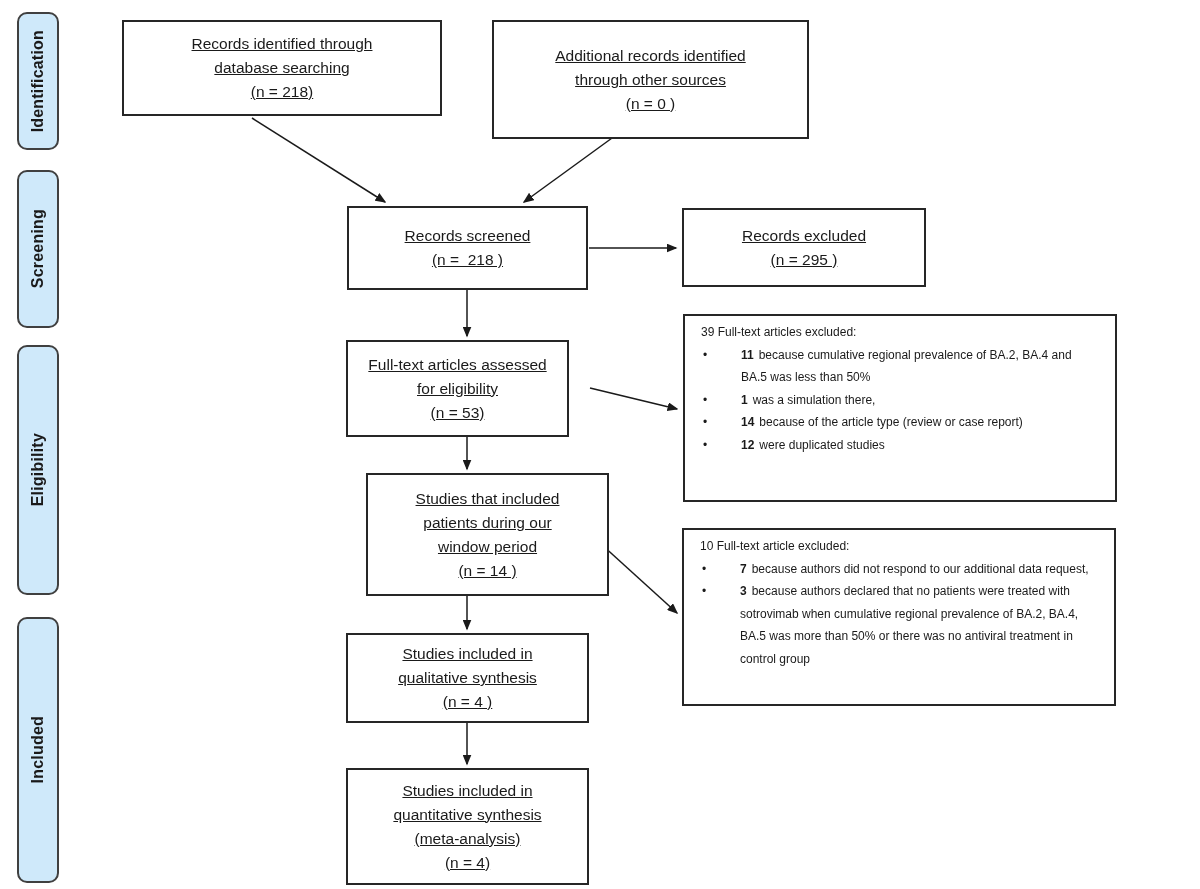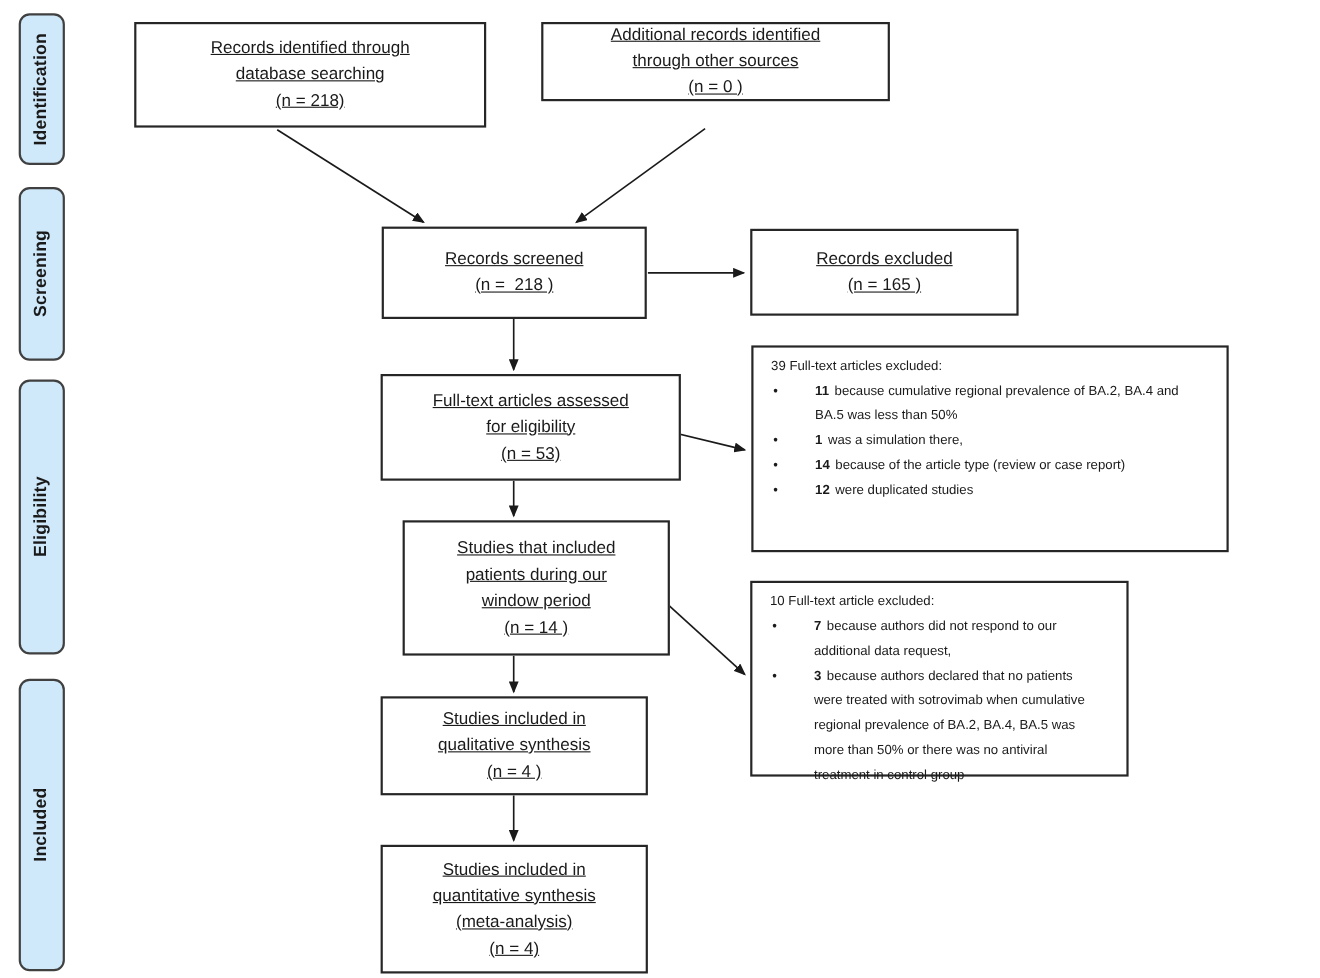--- a/index.html
+++ b/index.html
@@ -112,34 +112,34 @@
   </div>
   <div class="stage" style="top:617px;height:266px;">
     <span>Included</span>
   </div>
 
   <div class="fbox" style="left:122px;top:20px;width:320px;height:96px;">
     <div class="btext">Records identified through
 database searching
 (n = 218)</div>
   </div>
-  <div class="fbox" style="left:492px;top:20px;width:317px;height:72px;">
+  <div class="fbox" style="left:492px;top:20px;width:317px;height:119px;">
     <div class="btext">Additional records identified
 through other sources
 (n = 0 )</div>
   </div>
   <div class="fbox" style="left:347px;top:206px;width:241px;height:84px;">
     <div class="btext">Records screened
 (n =  218 )</div>
   </div>
   <div class="fbox" style="left:682px;top:208px;width:244px;height:79px;">
     <div class="btext">Records excluded
-(n = 165 )</div>
+(n = 295 )</div>
   </div>
-  <div class="fbox" style="left:346px;top:340px;width:273px;height:97px;">
+  <div class="fbox" style="left:346px;top:340px;width:223px;height:97px;">
     <div class="btext">Full-text articles assessed
 for eligibility
 (n = 53)</div>
   </div>
   <div class="fbox" style="left:366px;top:473px;width:243px;height:123px;">
     <div class="btext">Studies that included
 patients during our
 window period
 (n = 14 )</div>
   </div>
@@ -168,21 +168,21 @@
     <div class="bullet">
       <span class="bmark">•</span>
       <div class="bcontent"><b>14</b><span>because of the article type (review or case report)</span></div>
     </div>
     <div class="bullet">
       <span class="bmark">•</span>
       <div class="bcontent"><b>12</b><span>were duplicated studies</span></div>
     </div>
   </div>
 
-  <div class="ebox" style="left:682px;top:528px;width:344px;height:178px;">
+  <div class="ebox" style="left:682px;top:528px;width:434px;height:178px;">
     <div class="etitle">10 Full-text article excluded:</div>
     <div class="bullet">
       <span class="bmark">•</span>
       <div class="bcontent"><b>7</b><span>because authors did not respond to our additional data request,</span></div>
     </div>
     <div class="bullet">
       <span class="bmark">•</span>
       <div class="bcontent"><b>3</b><span>because authors declared that no patients were treated with sotrovimab when cumulative regional prevalence of BA.2, BA.4, BA.5 was more than 50% or there was no antiviral treatment in control group</span></div>
     </div>
   </div>

